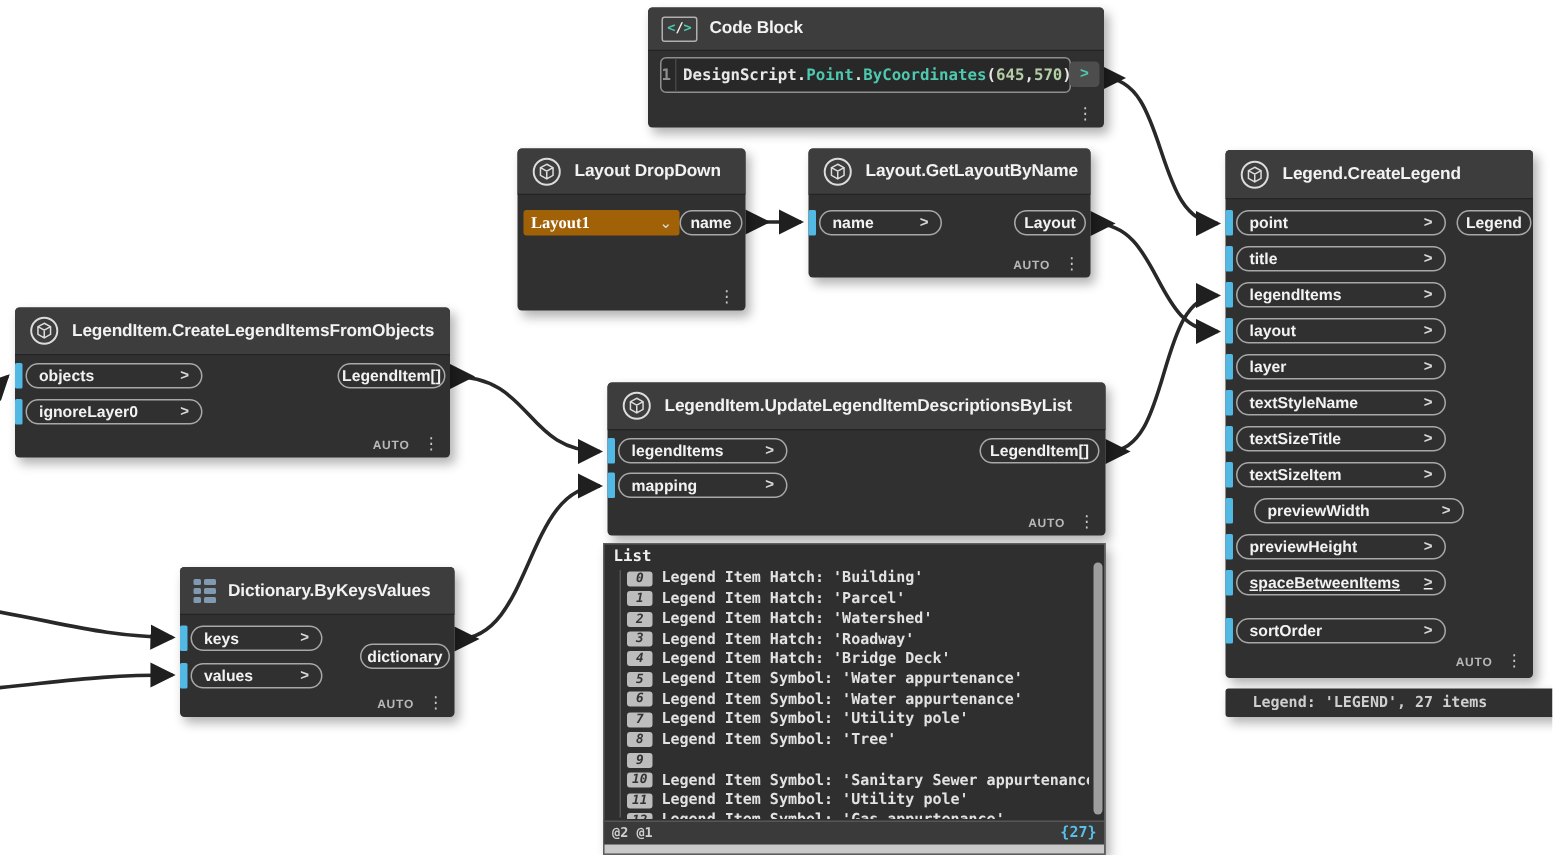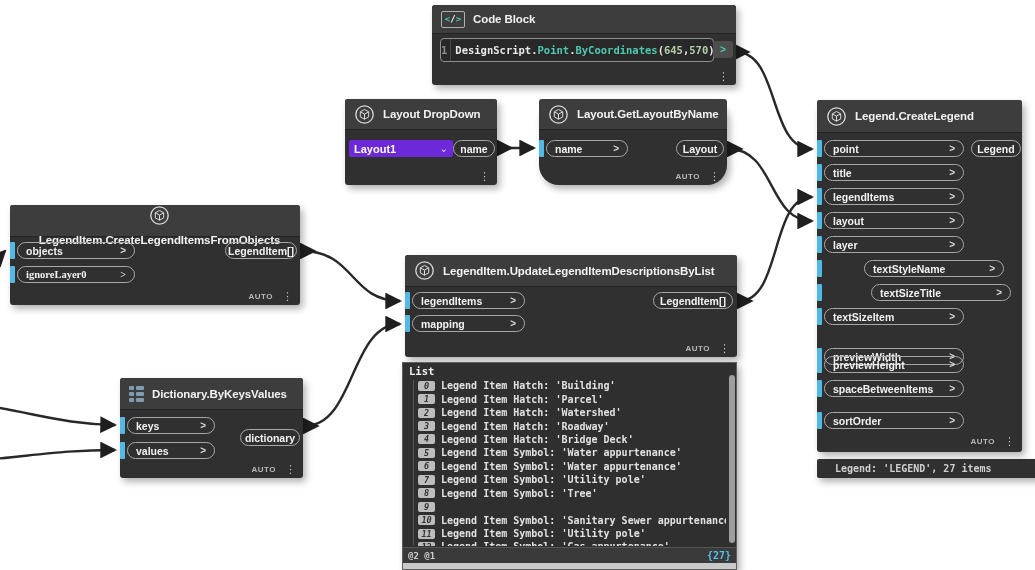--- a/index.html
+++ b/index.html
@@ -40,23 +40,23 @@
           padding-right:3px;height:100%;display:flex;align-items:center;justify-content:flex-end;}
   .codetext{white-space:nowrap;color:#e8e8e8;}
   .tok-plain{color:#e8e8e8;}
   .tok-type{color:#4ec9b0;}
   .tok-number{color:#b5cea8;}
   .cbout{position:absolute;right:3px;top:36px;width:20px;height:17px;background:#4d4d4d;
          border-radius:3px;color:#4ec9b0;font-weight:bold;font-size:10px;display:flex;
          align-items:center;justify-content:center;}
 
   
-  .dropdown{position:absolute;left:4px;top:41px;width:104px;height:17px;background:#6d28d9;
+  .dropdown{position:absolute;left:4px;top:41px;width:104px;height:17px;background:#a16207;
             border-radius:2px;color:#ffffff;font-weight:bold;font-size:11px;display:flex;
-            align-items:center;justify-content:space-between;padding:0 5px;box-sizing:border-box;}
+            align-items:center;justify-content:space-between;padding:0 5px;box-sizing:border-box;font-family:Liberation Serif, serif;}
   .ddchev{color:#e0e0e0;font-size:10px;font-weight:normal;}
 
   
   .bubble{position:absolute;background:#303030;border-radius:2px;z-index:2;color:#cfcfcf;
           font-family:"DejaVu Sans Mono",monospace;font-size:10px;font-weight:bold;display:flex;
           align-items:center;padding-left:18px;box-shadow:3px 4px 7px rgba(0,0,0,0.30);}
 
   
   .listpanel{position:absolute;left:402px;top:362px;width:335px;height:208px;background:#2f2f2f;
              border:1px solid #5f5f5f;box-sizing:border-box;z-index:2;
@@ -110,41 +110,41 @@
     <div class="codearea">
       <span class="lineno">1</span>
       <span class="codetext"><span class="tok-plain">DesignScript.</span><span class="tok-type">Point</span><span class="tok-plain">.</span><span class="tok-type">ByCoordinates</span><span class="tok-plain">(</span><span class="tok-number">645</span><span class="tok-plain">,</span><span class="tok-number">570</span><span class="tok-plain">);</span></span>
     </div>
     <div class="cbout">&gt;</div>
     <div class="nfoot">
       <span class="kebab">⋮</span>
     </div>
   </div>
 
-  <div class="node" style="left:345px;top:99px;width:152px;height:86px;">
+  <div class="node" style="left:345px;top:99px;width:152px;height:108px;">
     <div class="nhead" style="height:30px;">
       <span class="pkgicon">
         <svg width="21" height="21" viewBox="0 0 21 21">
             <circle cx="10.5" cy="10.5" r="8.7" stroke="#dcdcdc" stroke-width="1.3" fill="none"></circle>
             <path d="M10.5 5.5 L14.7 7.8 L14.7 12.9 L10.5 15.2 L6.3 12.9 L6.3 7.8 Z M6.3 7.8 L10.5 10.1 L14.7 7.8 M10.5 10.1 L10.5 15.2" stroke="#dcdcdc" stroke-width="1" fill="none"></path>
           </svg>
       </span>
       <span class="ntitle">Layout DropDown</span>
     </div>
     <div class="dropdown">
       <span>Layout1</span>
       <span class="ddchev">⌄</span>
     </div>
     <div class="pill pout" style="top:41px;right:2px;width:42px;">name</div>
     <div class="nfoot">
       <span class="kebab">⋮</span>
     </div>
   </div>
 
-  <div class="node" style="left:539px;top:99px;width:188px;height:86px;border-radius:20px;">
+  <div class="node" style="left:539px;top:99px;width:188px;height:86px;">
     <div class="nhead" style="height:30px;">
       <span class="pkgicon">
         <svg width="21" height="21" viewBox="0 0 21 21">
             <circle cx="10.5" cy="10.5" r="8.7" stroke="#dcdcdc" stroke-width="1.3" fill="none"></circle>
             <path d="M10.5 5.5 L14.7 7.8 L14.7 12.9 L10.5 15.2 L6.3 12.9 L6.3 7.8 Z M6.3 7.8 L10.5 10.1 L14.7 7.8 M10.5 10.1 L10.5 15.2" stroke="#dcdcdc" stroke-width="1" fill="none"></path>
           </svg>
       </span>
       <span class="ntitle">Layout.GetLayoutByName</span>
     </div>
     <div class="prow" style="top:41px;">
@@ -154,38 +154,38 @@
       </div>
     </div>
     <div class="pill pout" style="top:41px;right:3px;width:48px;">Layout</div>
     <div class="nfoot">
       <span class="auto">AUTO</span>
       <span class="kebab">⋮</span>
     </div>
   </div>
 
   <div class="node" style="left:10px;top:205px;width:290px;height:100px;">
-    <div class="nhead" style="height:31px;flex-direction:column;">
+    <div class="nhead" style="height:31px;">
       <span class="pkgicon">
         <svg width="21" height="21" viewBox="0 0 21 21">
             <circle cx="10.5" cy="10.5" r="8.7" stroke="#dcdcdc" stroke-width="1.3" fill="none"></circle>
             <path d="M10.5 5.5 L14.7 7.8 L14.7 12.9 L10.5 15.2 L6.3 12.9 L6.3 7.8 Z M6.3 7.8 L10.5 10.1 L14.7 7.8 M10.5 10.1 L10.5 15.2" stroke="#dcdcdc" stroke-width="1" fill="none"></path>
           </svg>
       </span>
       <span class="ntitle">LegendItem.CreateLegendItemsFromObjects</span>
     </div>
     <div class="prow" style="top:37px;">
       <span class="pbar"></span>
       <div class="pill pin" style="width:118px;">
         <span>objects</span>
       </div>
     </div>
     <div class="prow" style="top:61px;">
       <span class="pbar"></span>
-      <div class="pill pin" style="width:118px;font-family:Liberation Serif, serif;">
+      <div class="pill pin" style="width:118px;">
         <span>ignoreLayer0</span>
       </div>
     </div>
     <div class="pill pout" style="top:37px;right:3px;width:72px;">LegendItem[]</div>
     <div class="nfoot">
       <span class="auto">AUTO</span>
       <span class="kebab">⋮</span>
     </div>
   </div>
 
@@ -282,53 +282,53 @@
         <div class="pill pin" style="width:140px;">
           <span>layout</span>
         </div>
       </div>
     <div class="prow" style="top:136px;">
         <span class="pbar"></span>
         <div class="pill pin" style="width:140px;">
           <span>layer</span>
         </div>
       </div>
-    <div class="prow" style="top:160px;gap:40px;">
+    <div class="prow" style="top:160px;">
         <span class="pbar"></span>
         <div class="pill pin" style="width:140px;">
           <span>textStyleName</span>
         </div>
       </div>
-    <div class="prow" style="top:184px;gap:47px;">
+    <div class="prow" style="top:184px;">
         <span class="pbar"></span>
         <div class="pill pin" style="width:140px;">
           <span>textSizeTitle</span>
         </div>
       </div>
     <div class="prow" style="top:208px;">
         <span class="pbar"></span>
         <div class="pill pin" style="width:140px;">
           <span>textSizeItem</span>
         </div>
       </div>
-    <div class="prow" style="top:248px;">
+    <div class="prow" style="top:232px;gap:12px;">
         <span class="pbar"></span>
         <div class="pill pin" style="width:140px;">
           <span>previewWidth</span>
         </div>
       </div>
     <div class="prow" style="top:256px;">
         <span class="pbar"></span>
         <div class="pill pin" style="width:140px;">
           <span>previewHeight</span>
         </div>
       </div>
     <div class="prow" style="top:280px;">
         <span class="pbar"></span>
-        <div class="pill pin" style="width:140px;">
+        <div class="pill pin" style="width:140px;text-decoration:underline;">
           <span>spaceBetweenItems</span>
         </div>
       </div>
     <div class="prow" style="top:312px;">
         <span class="pbar"></span>
         <div class="pill pin" style="width:140px;">
           <span>sortOrder</span>
         </div>
       </div>
     <div class="pill pout" style="top:40px;right:1px;width:50px;">Legend</div>

